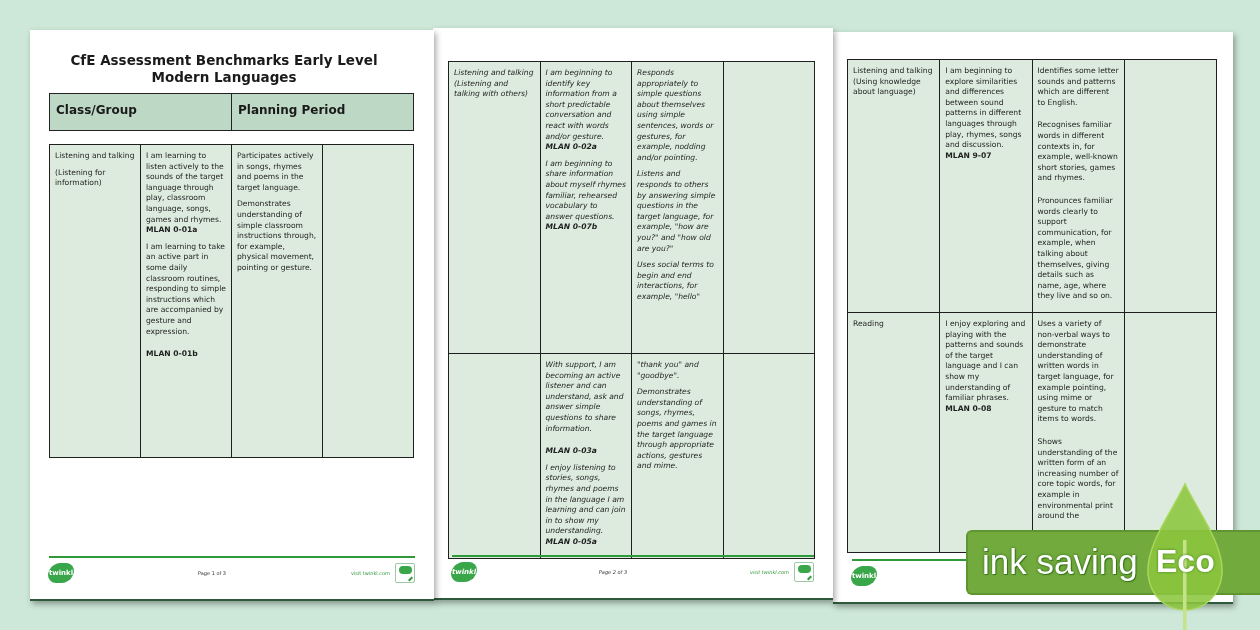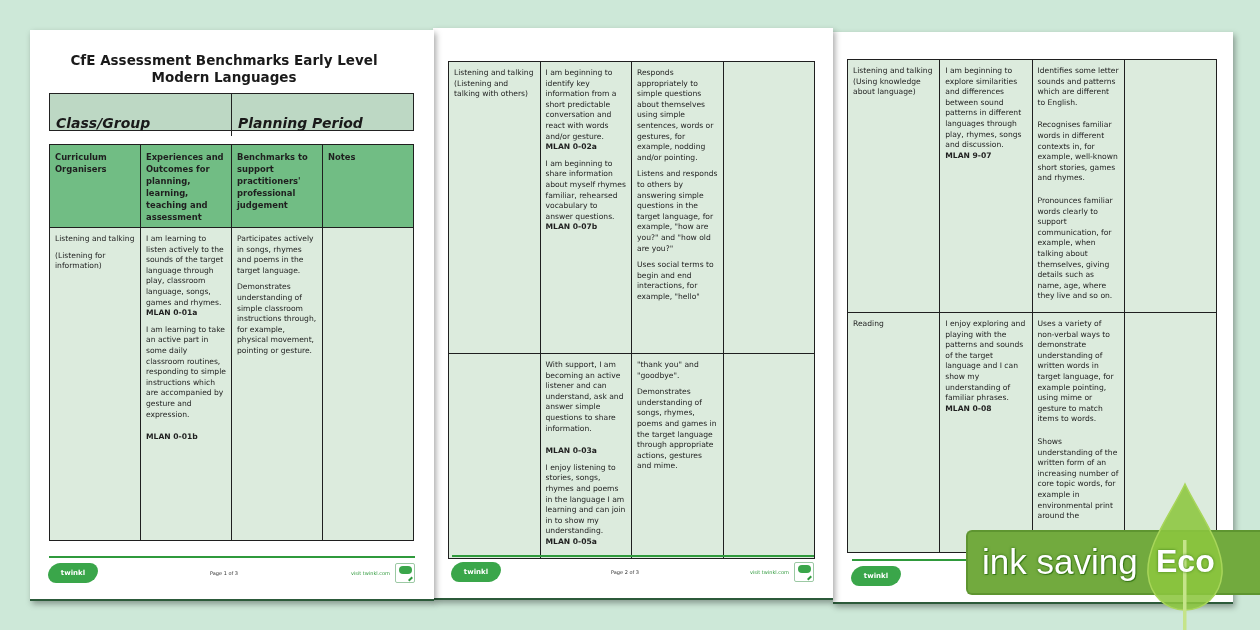--- a/index.html
+++ b/index.html
@@ -5,33 +5,33 @@
   * { box-sizing: border-box; margin: 0; padding: 0; }
   html, body { width: 1260px; height: 630px; overflow: hidden; }
   body { background: #cde8d8; font-family: "DejaVu Sans", sans-serif; position: relative; }
 
   .page {
     position: absolute; background: #ffffff;
     box-shadow: 2px 3px 6px rgba(0,0,0,0.35);
     border-bottom: 2px solid #2c5a3a;
   }
   #page1 { left: 30px; top: 30px; width: 404px; height: 571px; z-index: 3; }
-  #page2 { left: 433px; top: 28px; width: 400px; height: 572px; z-index: 2; }
+  #page2 { left: 433px; top: 28px; width: 400px; height: 572px; z-index: 2; font-style: italic; }
   #page3 { left: 833px; top: 32px; width: 400px; height: 572px; z-index: 1; }
 
   .doc-title {
     position: absolute; left: 20px; right: 36px; top: 22px;
     text-align: center; font-weight: bold; font-size: 13.5px; line-height: 17px; color: #1a1a1a;
   }
 
   .class-box {
     position: absolute; left: 19px; top: 63px; width: 365px; height: 38px;
     display: flex; border: 1.5px solid #222; background: #bdd8c4;
   }
-  .class-box > div { flex: 1; padding: 21px 6px; font-size: 14px; font-weight: bold; color: #1a1a1a; font-style: italic; }
+  .class-box > div { flex: 1; padding: 9px 6px; font-size: 12px; font-weight: bold; color: #1a1a1a; }
   .class-box > div + div { border-left: 1.5px solid #222; }
 
   table.bench {
     position: absolute; border-collapse: collapse; table-layout: fixed;
     font-size: 7.6px; line-height: 10.6px; color: #1f1f1f;
   }
   table.bench td, table.bench th {
     border: 1.5px solid #1f1f1f; vertical-align: top; text-align: left;
     padding: 6px 5px 4px 5px; background: #dcebdd; font-weight: normal;
   }
@@ -43,21 +43,21 @@
   #p1-table { left: 19px; top: 114px; width: 365px; }
   #p2-table { left: 15px; top: 33px; width: 367px; }
   #p3-table { left: 14px; top: 27px; width: 370px; }
 
   .footer-line { position: absolute; left: 19px; right: 19px; height: 2px; background: #2f9a3c; }
   .footer {
     position: absolute; left: 19px; right: 19px; height: 26px;
     display: flex; align-items: center; justify-content: space-between;
   }
   .logo {
-    width: 48px; height: 18px; background: #3aa64a; border-radius: 9px;
+    width: 24px; height: 18px; background: #3aa64a; border-radius: 9px;
     color: #fff; font-size: 7px; font-weight: bold; display: flex; align-items: center; justify-content: center;
     box-shadow: 2px -2px 0 -1px #3aa64a, -2px 2px 0 -1px #3aa64a;
   }
   .page-num { font-size: 5px; color: #333; }
   .footer-right { display: flex; align-items: center; gap: 5px; }
   .visit { font-size: 5px; color: #2f9a3c; }
   .badge {
     width: 20px; height: 20px; border: 1px solid #9cc9a4; border-radius: 2px; position: relative;
     display: flex; align-items: flex-start; justify-content: center;
   }
@@ -95,26 +95,20 @@
   </div>
 
   <table class="bench" id="p1-table">
     <colgroup>
         <col style="width:25%">
         <col style="width:25%">
         <col style="width:25%">
         <col style="width:25%">
       </colgroup>
     <tbody>
-        <tr>
-      <th>Curriculum Organisers</th>
-      <th>Experiences and Outcomes for planning, learning, teaching and assessment</th>
-      <th>Benchmarks to support practitioners' professional judgement</th>
-      <th>Notes</th>
-    </tr>
     <tr style="height:313px;">
       <td>
         <p>Listening and talking</p>
         <p>(Listening for information)</p>
       </td>
       <td>
         <p>I am learning to listen actively to the sounds of the target language through play, classroom language, songs, games and rhymes.</p>
         <p class="code">MLAN 0-01a</p>
         <p>I am learning to take an active part in some daily classroom routines, responding to simple instructions which are accompanied by gesture and expression.</p>
         <p class="code sep">MLAN 0-01b</p>

